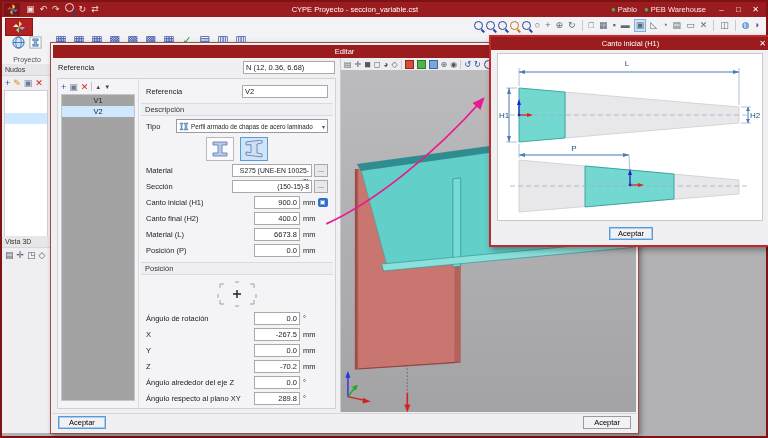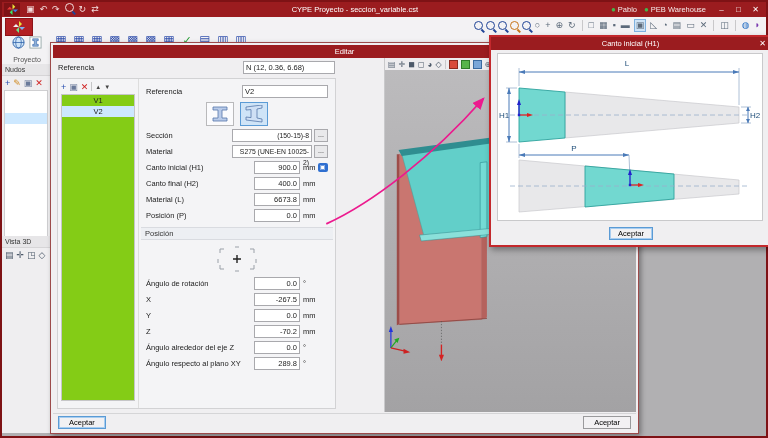--- a/index.html
+++ b/index.html
@@ -42,36 +42,36 @@
   .sb-icons{display:flex;gap:3px;padding:1px 3px;font-size:9px;align-items:center;height:11px;}
   .sb-list{margin:1px 2px;background:#fff;border:1px solid #cfcfd1;height:146px;}
   .sb-list .row{height:11px;}
   .sb-list .row.sel{background:#cde8ff;}
   .vista{position:absolute;top:172px;left:0;right:0;}
   
   .dlg-title{height:13px;background:#9b1c1f;color:#fff;font-size:7.5px;text-align:center;line-height:13px;position:relative;}
   
   .editar{position:absolute;left:48px;top:40px;width:589px;height:392px;background:#f0eff1;
           border:1px solid #9c4a4a;box-sizing:border-box;padding:2px;z-index:20;box-shadow:2px 2px 5px rgba(0,0,0,.35);}
-  .ed-body{position:absolute;left:2px;right:2px;top:15px;bottom:21px;display:flex;gap:44px;}
+  .ed-body{position:absolute;left:2px;right:2px;top:15px;bottom:21px;display:flex;}
   .formcol{width:287px;background:#f0eff1;overflow:hidden;font-size:7.5px;color:#222;}
   .frow{display:flex;align-items:center;margin:3px 5px 0 5px;}
   .frow .lbl{flex:1;}
   .inp{background:#fff;border:1px solid #a9a9ad;height:11px;font-size:7.5px;padding:0 2px;line-height:11px;box-sizing:content-box;}
   .inp.num{text-align:right;width:40px;}
   .unit{width:14px;padding-left:3px;}
   .tail{width:11px;display:flex;justify-content:center;}
   .helpico{width:10px;height:9px;background:#2f6fd0;border-radius:2px;color:#fff;font-size:6px;text-align:center;line-height:9px;}
   .group{border:1px solid #d2d2d4;margin:4px 4px 0 4px;background:#f4f4f6;}
   .gband{background:#edeff3;border-bottom:1px solid #d9dbe0;font-size:7.5px;color:#333;padding:1px 4px;height:9px;line-height:9px;}
   .barras-flex{display:flex;height:329px;}
   .barlist-col{width:74px;border-right:1px solid #ddd;padding:2px 3px;}
   .bl-tools{display:flex;gap:3px;font-size:9px;align-items:center;height:11px;}
   .bl-tools .sep{width:1px;height:9px;background:#c5c5c7;}
-  .bl-list{background:#84cc16;border:1px solid #c6c6c8;height:305px;margin-top:2px;}
+  .bl-list{background:#a3a3a3;border:1px solid #c6c6c8;height:305px;margin-top:2px;}
   .bl-item{height:11px;text-align:center;line-height:11px;}
   .bl-item.sel{background:#cde8ff;}
   .rightpane{flex:1;padding:0 2px;}
   .dd{display:flex;align-items:center;background:#fff;border:1px solid #9a9a9c;height:12px;width:146px;padding:0 2px;gap:2px;}
   .dd .ddtxt{flex:1;font-size:6.3px;white-space:nowrap;overflow:hidden;}
   .profrow{display:flex;justify-content:center;gap:6px;margin-top:4px;}
   .profbtn{width:26px;height:22px;background:#fbfbfd;border:1px solid #b9b9bb;display:flex;align-items:center;justify-content:center;}
   .profbtn.sel{background:#cfe4f7;border-color:#5b9bd5;}
   .valbox{background:#fff;border:1px solid #a9a9ad;height:11px;line-height:11px;font-size:6.8px;text-align:right;width:74px;padding:0 2px;}
   .morebtn{width:12px;height:11px;border:1px solid #a9a9ad;background:#e9e9eb;text-align:center;line-height:9px;font-size:7px;margin-left:2px;}
@@ -264,43 +264,54 @@
                 <div class="bl-item sel">V2</div>
               </div>
             </div>
 
             <div class="rightpane">
               <div class="frow" style="margin-top:6px">
                 <span class="lbl">Referencia</span>
                 <span class="inp" style="width:80px">V2</span>
               </div>
 
-
+              <div class="gband" style="margin-top:5px;border-top:1px solid #d9dbe0">Descripción</div>
+
+              <div class="frow">
+                <span class="lbl">Tipo</span>
+                <span class="dd">
+                  <svg width="10" height="9" viewBox="0 0 10 9">
+                      <path d="M1 1h3v1H3v5h1v1H1V7h1V2H1zM5 1h4v1H8v5h1v1H5V7h1V2H5z" fill="#8fb0d8" stroke="#2a5fa8" stroke-width="0.4"></path>
+                    </svg>
+                  <span class="ddtxt">Perfil armado de chapas de acero laminado</span>
+                  <span style="font-size:6px;color:#555">▾</span>
+                </span>
+              </div>
 
               <div class="profrow">
                 <span class="profbtn">
                   <svg width="18" height="16" viewBox="0 0 18 16">
                       <path d="M2 1h14v3h-5v8h5v3H2v-3h5V4H2z" fill="#b9cbe9" stroke="#5577aa" stroke-width="0.8"></path>
                     </svg>
                 </span>
                 <span class="profbtn sel">
                   <svg width="20" height="18" viewBox="0 0 20 18">
                       <path d="M2 2 L18 0 L18 3 L13 4 L13 13 L18 14 L18 17 L2 15 L2 12 L7 12.6 L7 4.6 L2 5 Z" fill="#cfe0f5" stroke="#5577aa" stroke-width="0.8"></path>
                     </svg>
                 </span>
               </div>
 
               <div class="frow">
+                <span class="lbl">Material</span>
+                <span class="valbox">S275 (UNE-EN 10025-2)</span>
+                <span class="morebtn">...</span>
+              </div>
+              <div class="frow">
                 <span class="lbl">Sección</span>
                 <span class="valbox">(150-15)-8</span>
-                <span class="morebtn">...</span>
-              </div>
-              <div class="frow">
-                <span class="lbl">Material</span>
-                <span class="valbox">S275 (UNE-EN 10025-2)</span>
                 <span class="morebtn">...</span>
               </div>
 
               <div class="frow">
                 <span class="lbl">Canto inicial (H1)</span>
                 <span class="inp num">900.0</span>
                 <span class="unit">mm</span>
                 <span class="tail">
                     <span class="helpico">▣</span>
                   </span>

